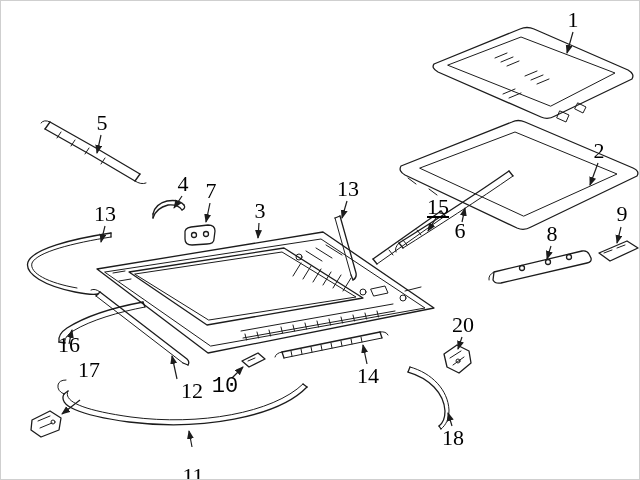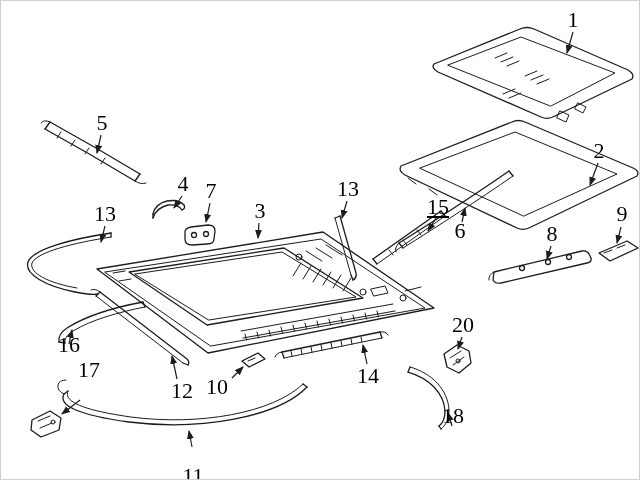--- a/index.html
+++ b/index.html
@@ -222,21 +222,21 @@
   <div class="callout" style="left:182px; top:183px;">4</div>
   <div class="callout" style="left:210px; top:190px;">7</div>
   <div class="callout" style="left:104px; top:213px;">13</div>
   <div class="callout" style="left:259px; top:210px;">3</div>
   <div class="callout" style="left:347px; top:188px;">13</div>
   <div class="callout" style="left:437px; top:206px;text-decoration:underline;">15</div>
   <div class="callout" style="left:459px; top:230px;">6</div>
   <div class="callout" style="left:621px; top:213px;">9</div>
   <div class="callout" style="left:551px; top:233px;">8</div>
   <div class="callout" style="left:68px;  top:344px;">16</div>
-  <div class="callout" style="left:181px; top:390px;text-align:center;">12</div>
-  <div class="callout" style="left:216px; top:386px;">10</div>
+  <div class="callout" style="left:191px; top:390px;text-align:center;">12</div>
+  <div class="callout" style="left:224px; top:386px;font-family:Liberation Mono, monospace;">10</div>
   <div class="callout" style="left:367px; top:375px;">14</div>
   <div class="callout" style="left:462px; top:324px;">20</div>
-  <div class="callout" style="left:452px; top:415px;font-family:Liberation Serif, serif;">18</div>
+  <div class="callout" style="left:452px; top:437px;font-family:Liberation Serif, serif;">18</div>
   <div class="callout" style="left:88px;  top:369px;">17</div>
   <div class="callout" style="left:192px; top:475px;">11</div>
 
 </div>
 
 </body></html>

